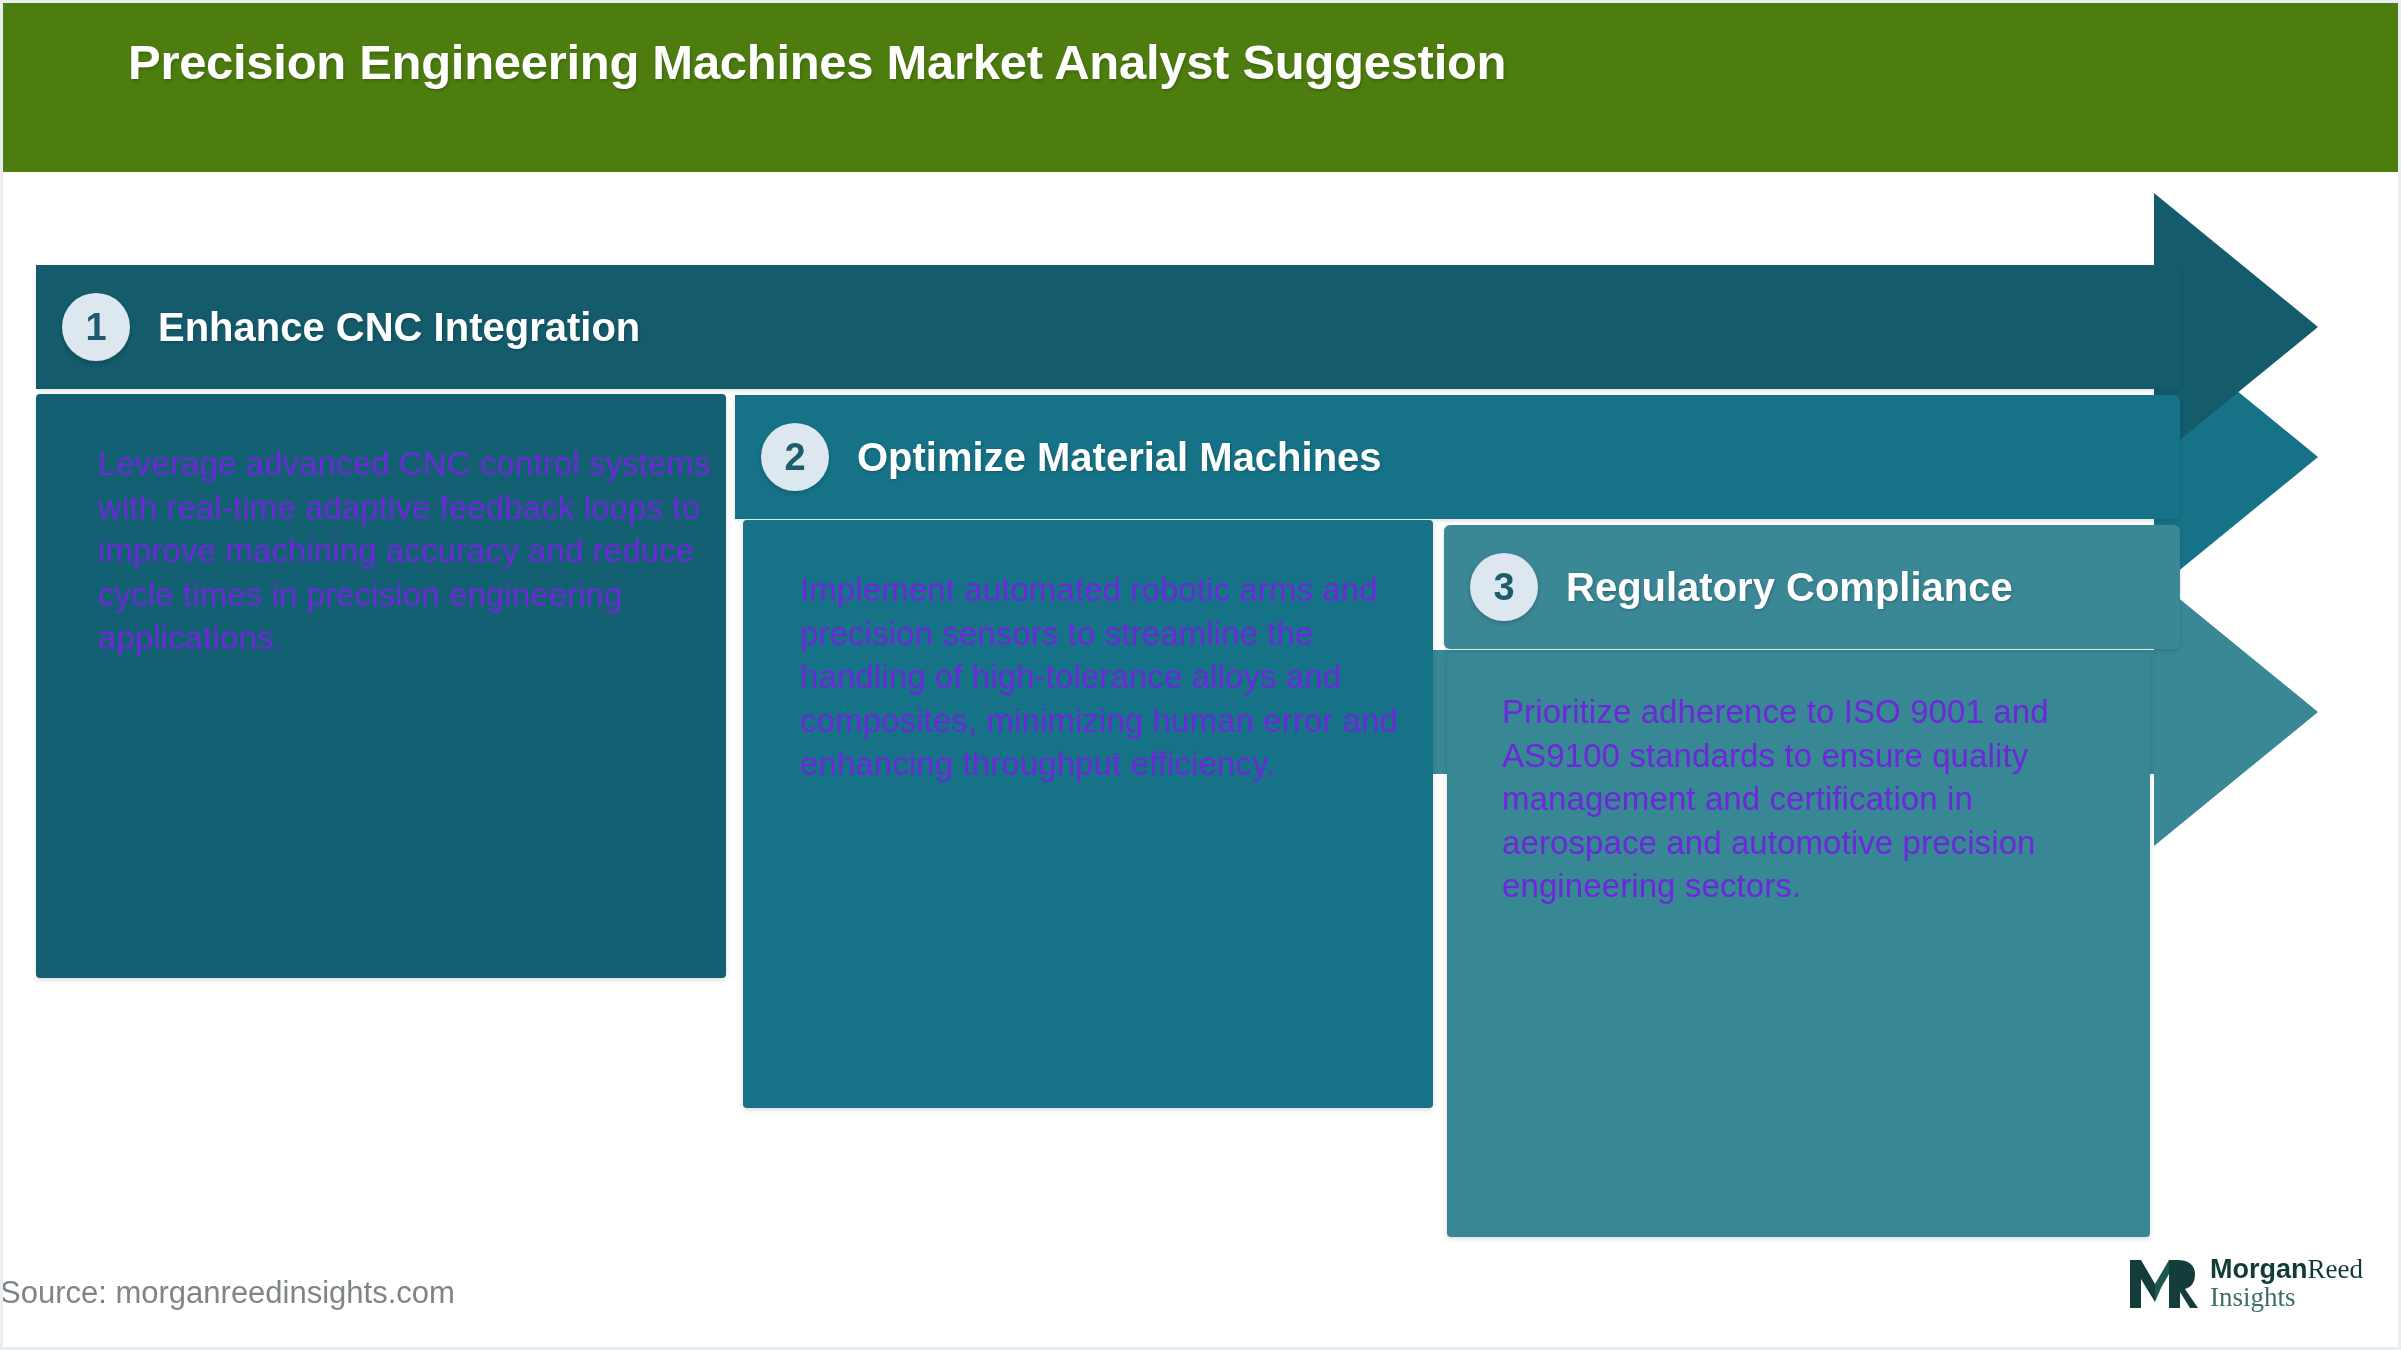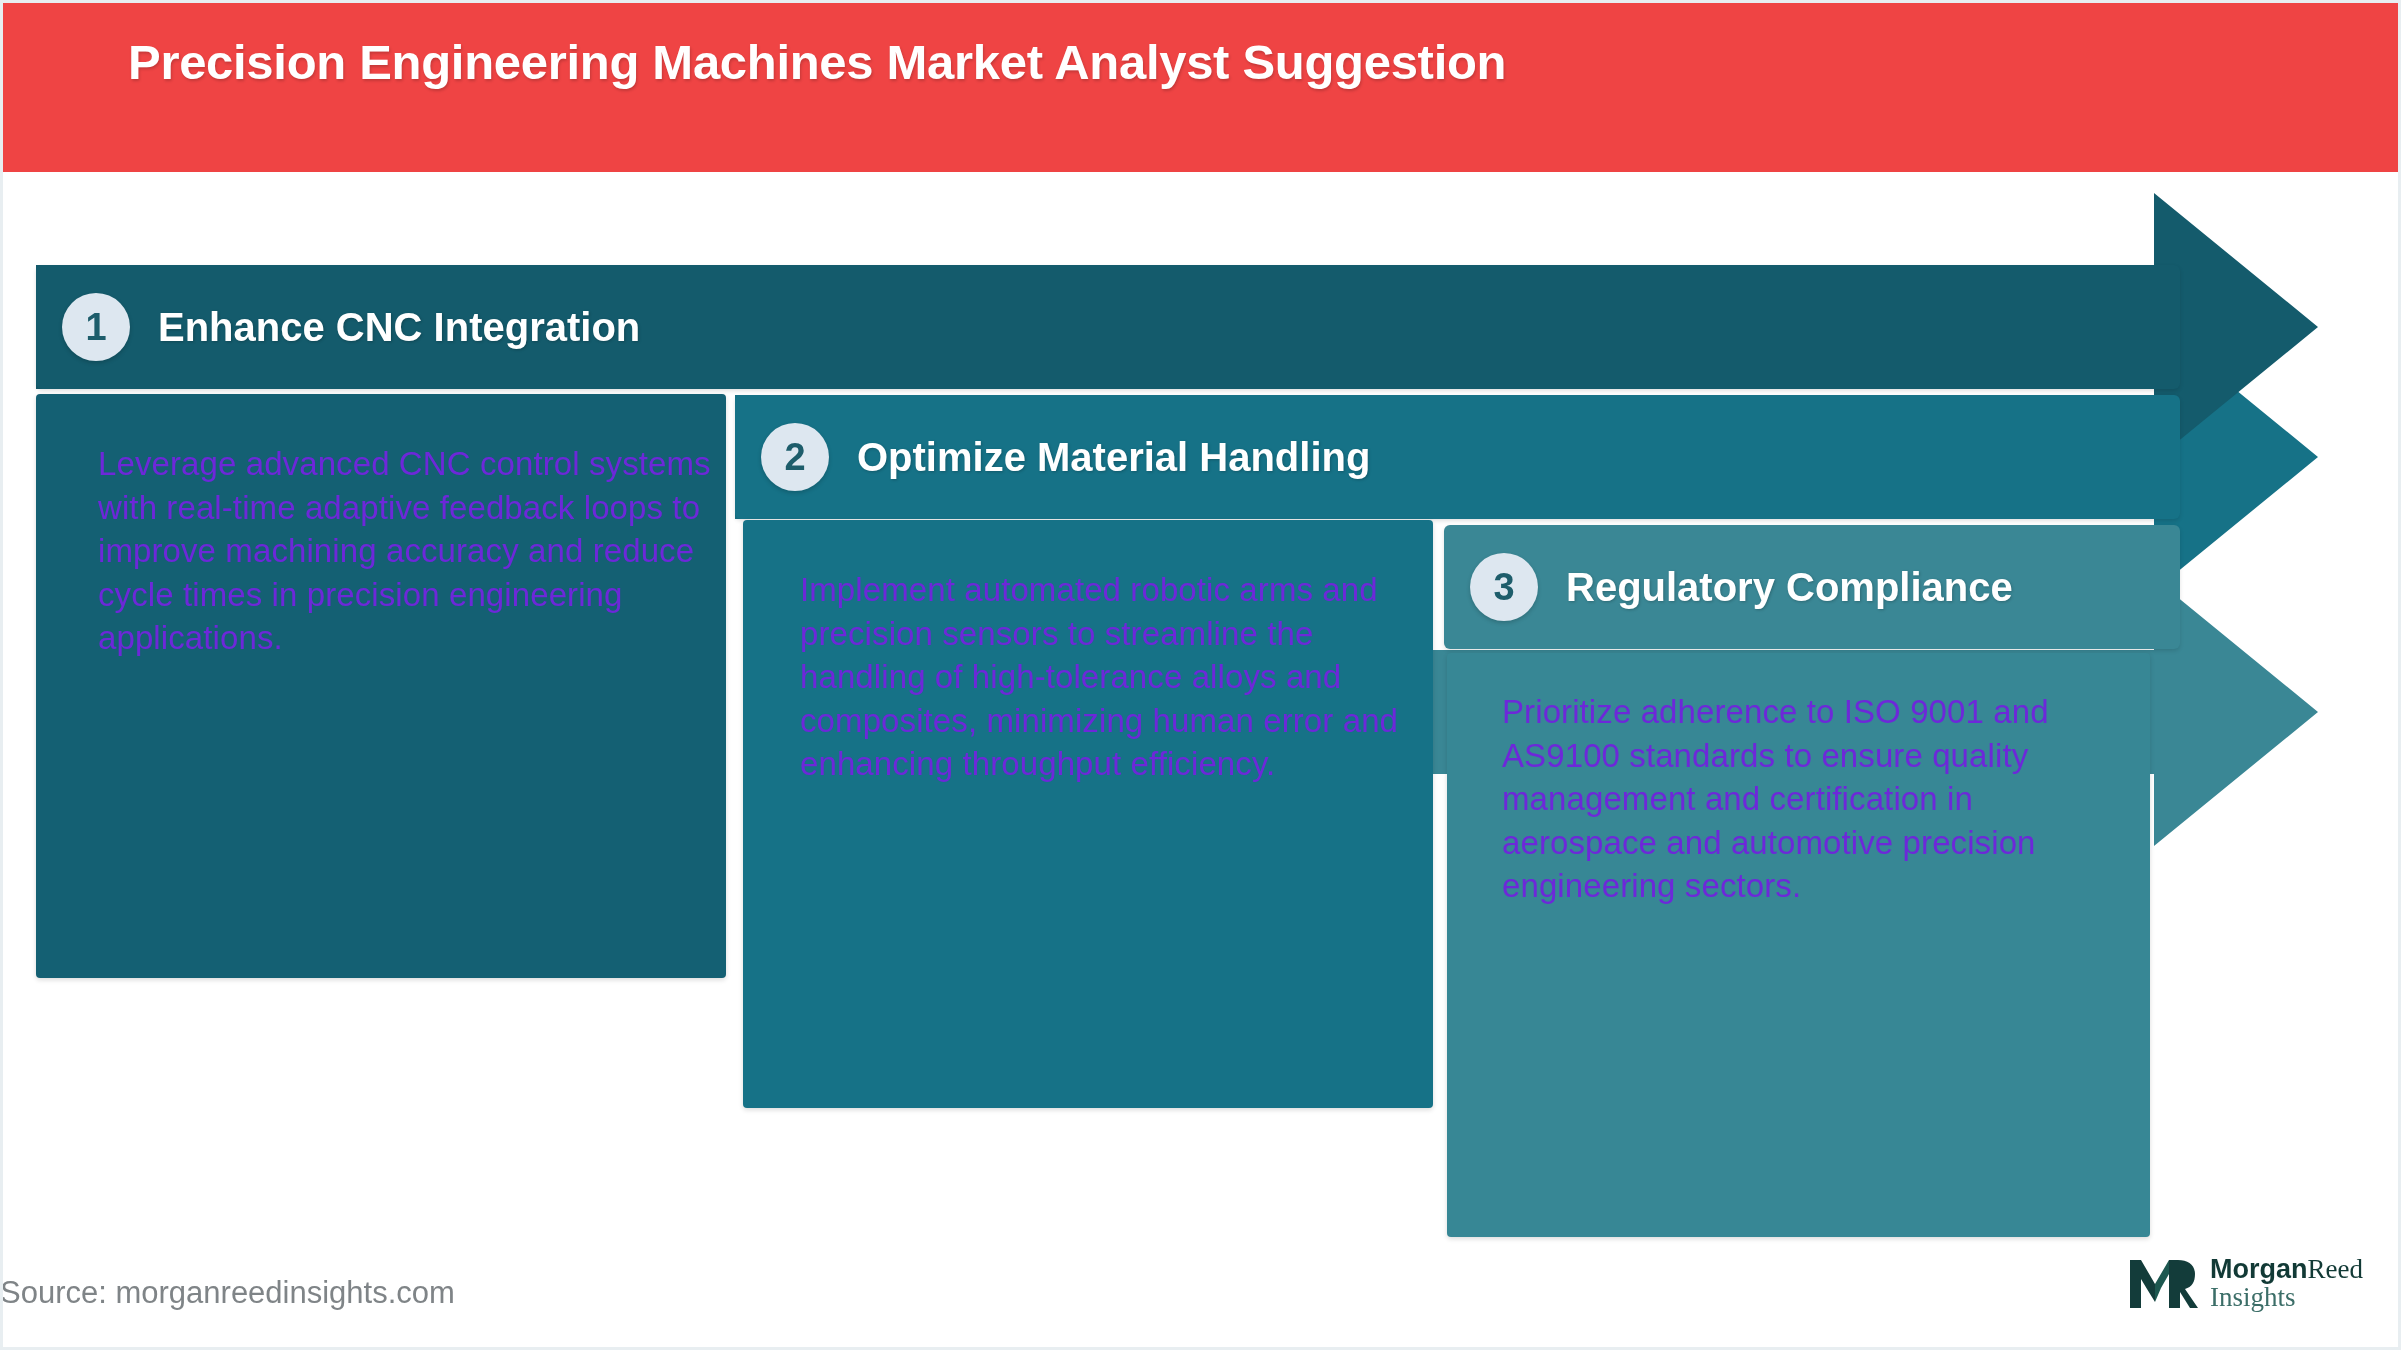--- a/index.html
+++ b/index.html
@@ -26,21 +26,21 @@
     pointer-events: none;
     z-index: 50;
   }
 
   
   #header-band {
     position: absolute;
     left: 0; top: 0;
     width: 2401px;
     height: 172px;
-    background: #ef4444;
+    background: #4d7c0f;
     border-radius: 10px 10px 0 0;
   }
   #page-title {
     position: absolute;
     left: 128px;
     top: 34px;
     font-size: 49px;
     font-weight: bold;
     color: #ffffff;
     letter-spacing: -0.3px;
@@ -144,21 +144,21 @@
 <div class="step-bar" style="left:36px; top:265px; width:2118px; height:124px; background:#145b6c; padding-left:26px; gap:28px;">
   <div class="badge">1</div>
   <div class="step-title">Enhance CNC Integration</div>
 </div>
 <div class="step-body" style="left:36px; top:394px; width:690px; height:584px; background:#146073;">
 </div>
 <div class="step-text" style="left:98px; top:442px; width:620px;">Leverage advanced CNC control systems with real-time adaptive feedback loops to improve machining accuracy and reduce cycle times in precision engineering applications.</div>
 
 <div class="step-bar" style="left:735px; top:395px; width:1419px; height:124px; background:#167287; padding-left:26px; gap:28px;">
   <div class="badge">2</div>
-  <div class="step-title">Optimize Material Handling</div>
+  <div class="step-title">Optimize Material Machines</div>
 </div>
 <div class="step-body" style="left:743px; top:520px; width:690px; height:588px; background:#167287;">
 </div>
 <div class="step-text" style="left:800px; top:568px; width:600px;">Implement automated robotic arms and precision sensors to streamline the handling of high-tolerance alloys and composites, minimizing human error and enhancing throughput efficiency.</div>
 
 <div class="step-bar" style="left:1444px; top:525px; width:710px; height:124px; background:#3a8795; padding-left:26px; gap:28px;">
   <div class="badge">3</div>
   <div class="step-title">Regulatory Compliance</div>
 </div>
 <div class="step-body" style="left:1447px; top:653px; width:703px; height:584px; background:#378795;">

